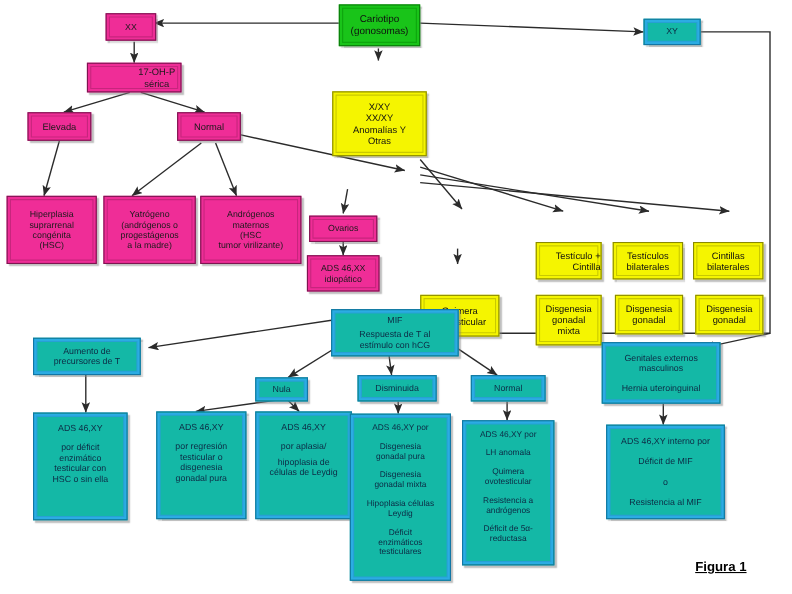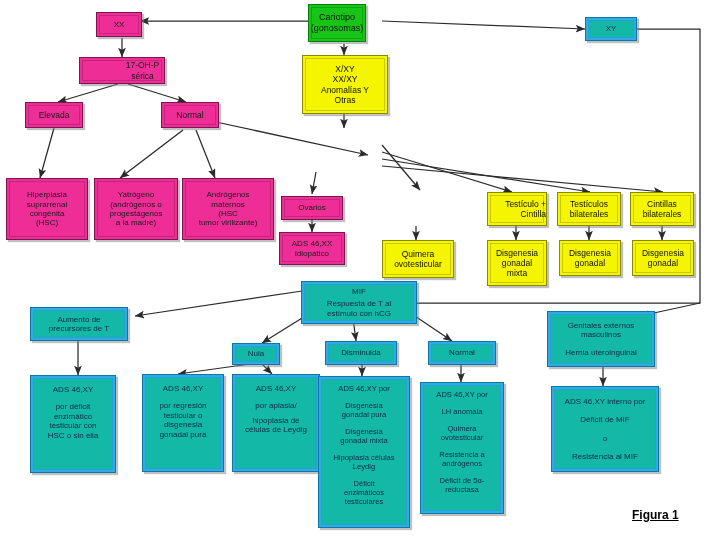--- a/index.html
+++ b/index.html
@@ -46,20 +46,21 @@
     background: #19c419;
     color: #101010;
     border-color: #0b7d0b;
     box-shadow: inset 0 0 0 2px #19c419, inset 0 0 0 3px #0ea50e, 2px 2px 1px rgba(130,130,130,.5);
   }
   .yellow {
     background: #f5f500;
     color: #101010;
     border-color: #8a8a00;
     box-shadow: inset 0 0 0 2px #f5f500, inset 0 0 0 3px #c9c900, 2px 2px 1px rgba(130,130,130,.5);
+    margin-top: 28px;
   }
   .blue {
     background: #14b8a6;
     color: #0d2a44;
     border-color: #1276a5;
     box-shadow: inset 0 0 0 2px #2bace3, inset 0 0 0 3px #27a0d4, 2px 2px 1px rgba(130,130,130,.5);
   }
   #figure-label {
     position: absolute;
     font-weight: bold;
@@ -143,21 +144,21 @@
       <path d="M461,365 L461,382"></path>
 
       <path d="M603,367 L603,386"></path>
 
       <path d="M637,29 L700,29 L700,303 L383,303"></path>
 
       <path d="M700,303 L640,316"></path>
     </g>
   </svg>
 
-  <div class="node green" style="left:308px; top:4px; width:58px; height:38px; font-size:9px;">
+  <div class="node green" style="left:308px; top:4px; width:74px; height:38px; font-size:9px;">
     <span class="line">Cariotipo</span>
     <span class="line">(gonosomas)</span>
   </div>
 
   <div class="node pink" style="left:96px; top:12px; width:46px; height:25px; font-size:8px;">
     <span class="line">XX</span>
   </div>
 
   <div class="node blue" style="left:585px; top:17px; width:52px; height:24px; font-size:8px;">
     <span class="line">XY</span>

